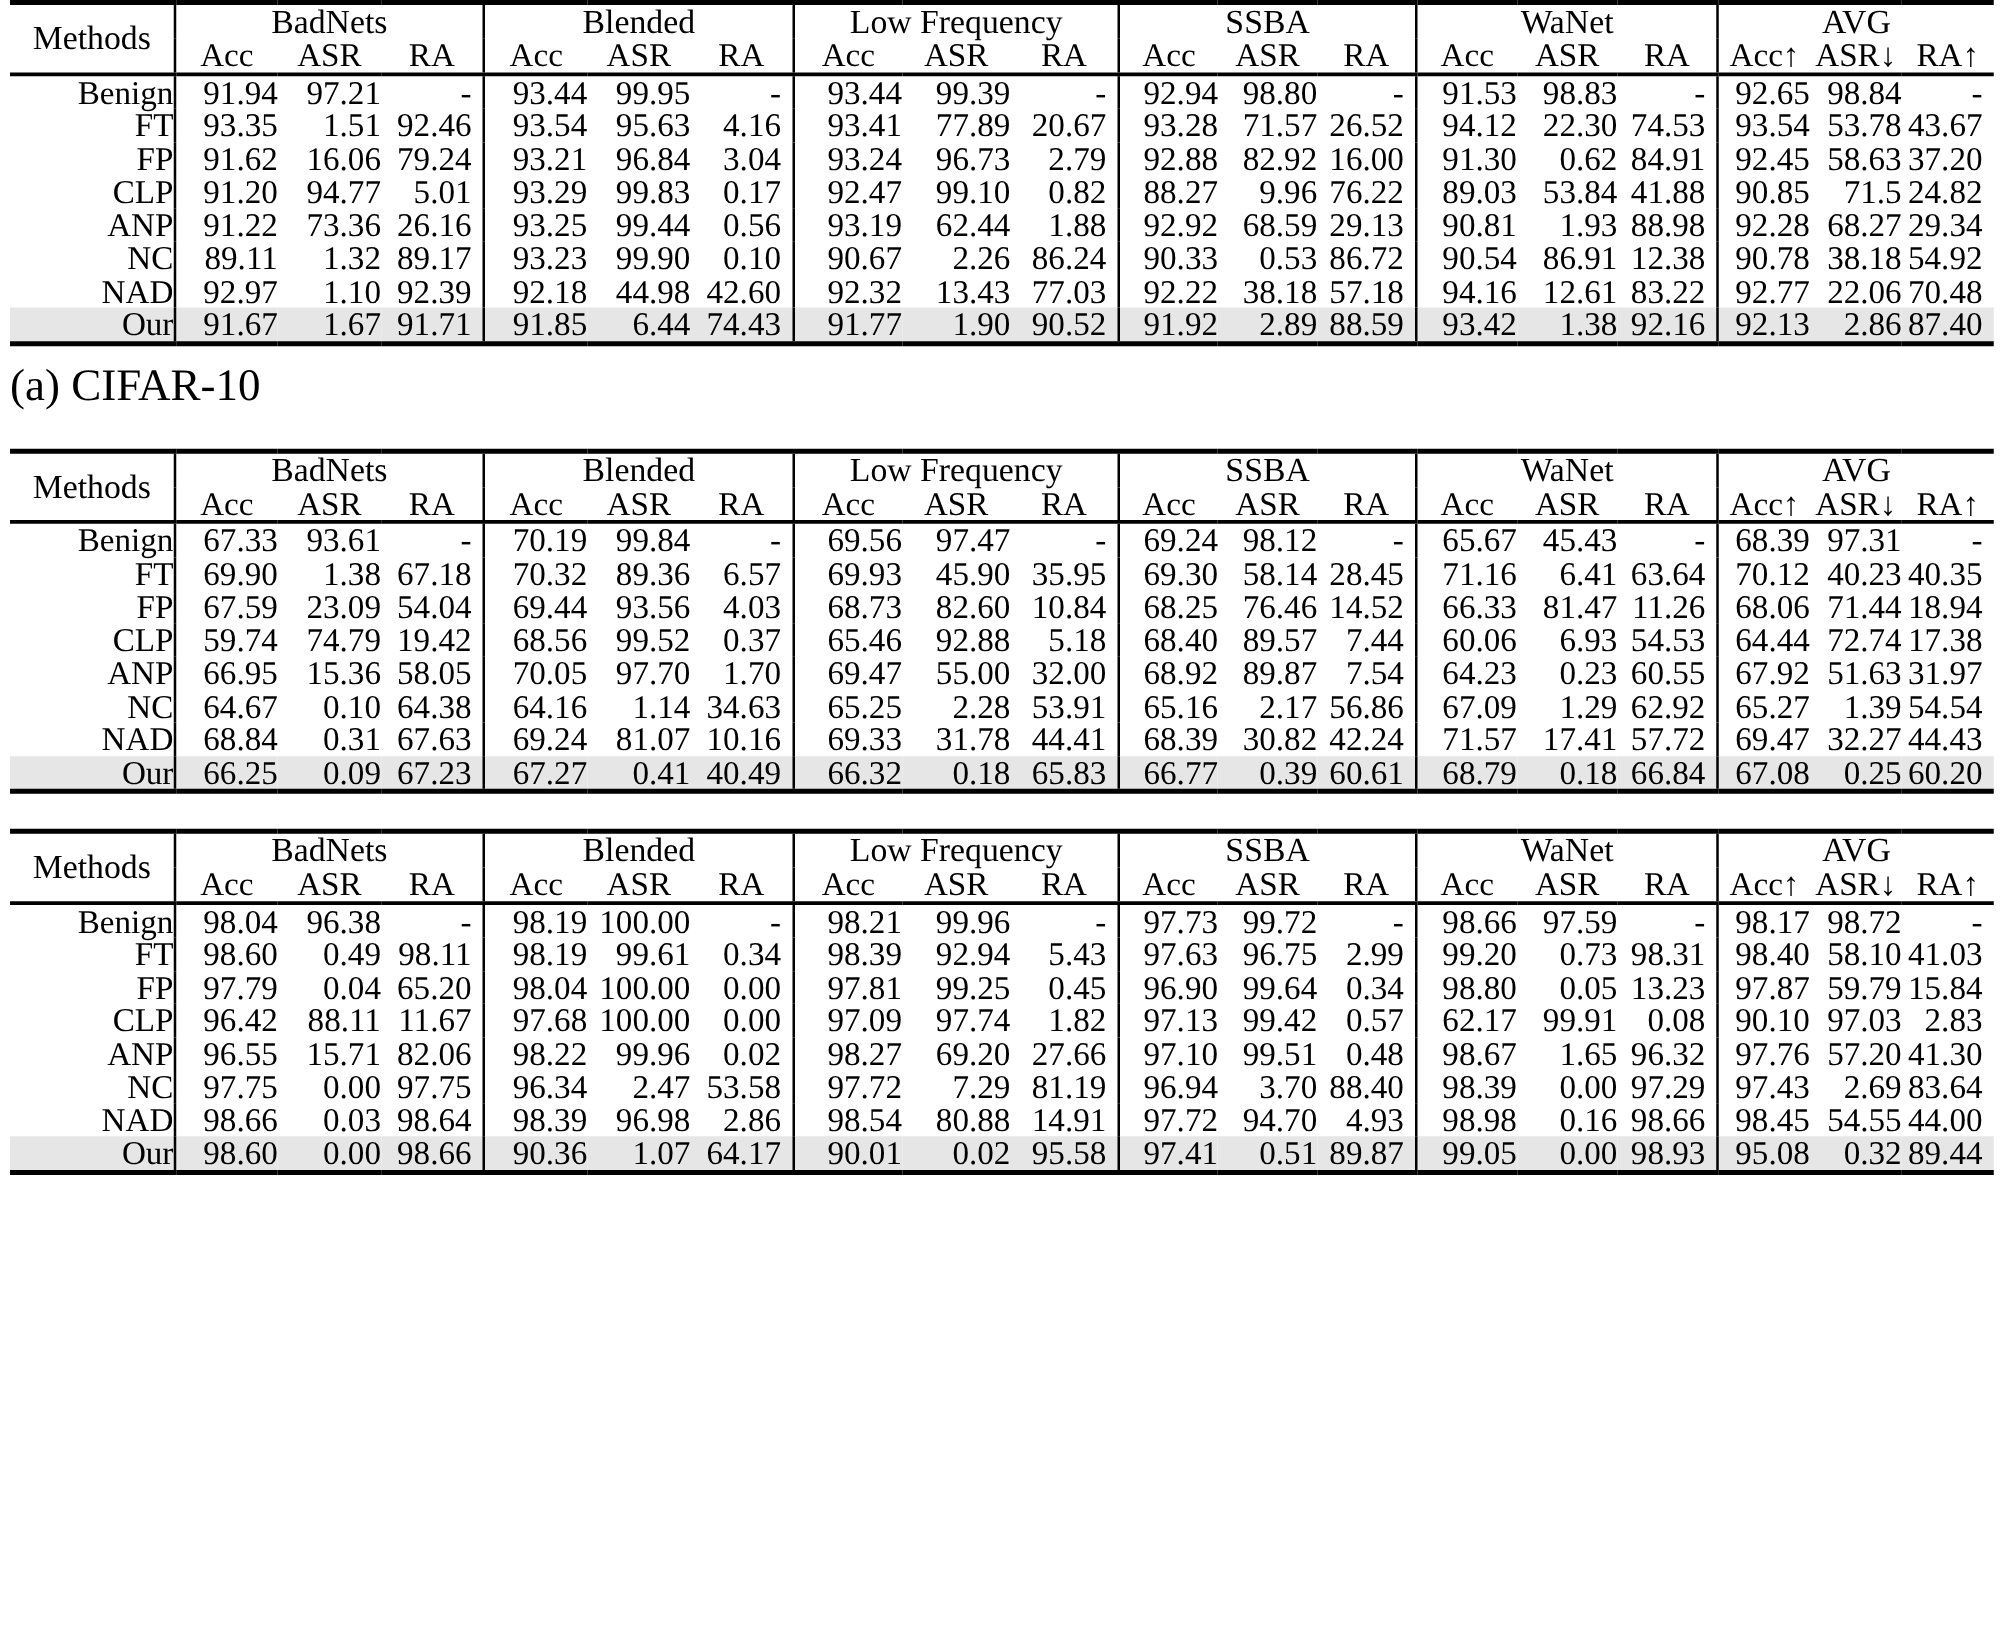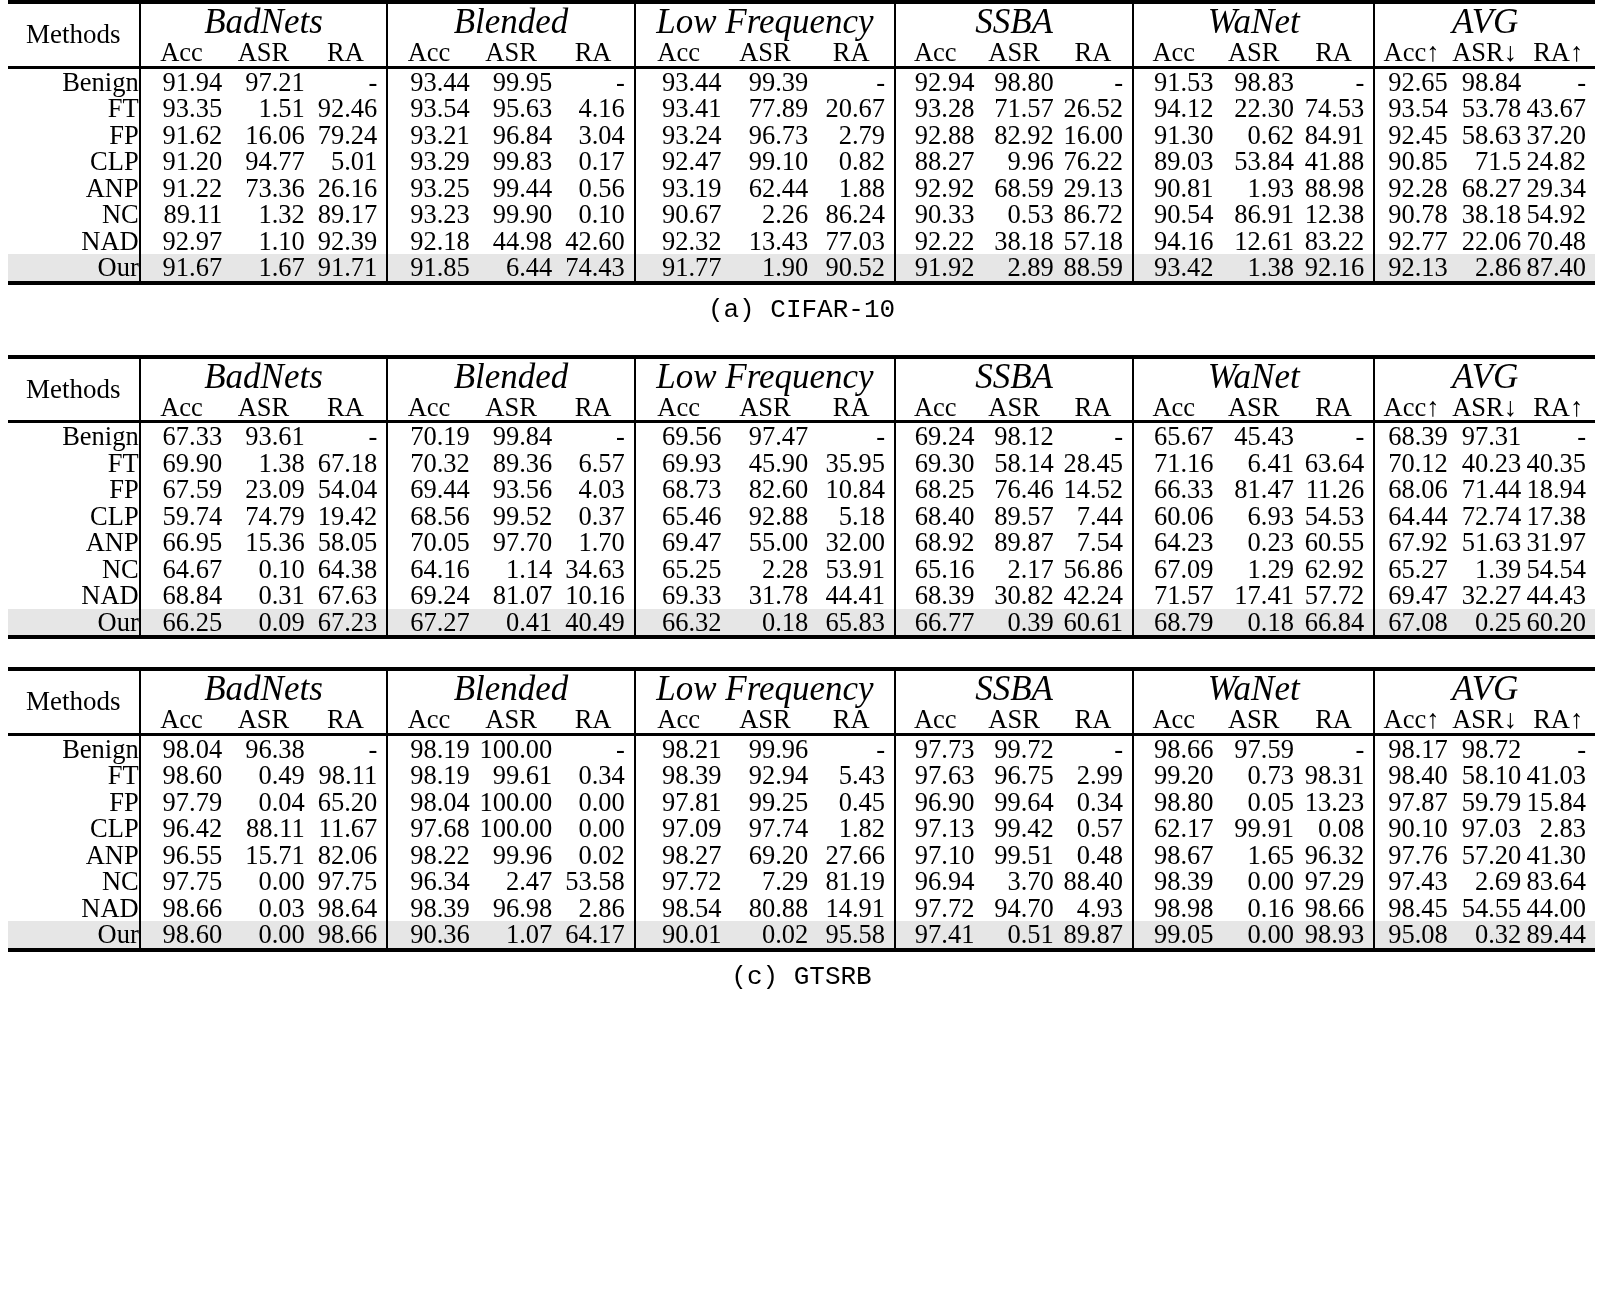--- a/index.html
+++ b/index.html
@@ -38,23 +38,22 @@
     white-space: nowrap;
   }
   
   .rule-thick-top td { border-top: 4px solid #000; }
   .rule-double-top td { border-top: 3px solid #000; }
   .rule-thick-bottom td { border-bottom: 4px solid #000; }
 
   
   .grp-head {
     text-align: center;
-    font-size: 35px;
+    font-size: 27px;
     padding: 6px 0 2px 0;
-    font-style: italic;
   }
   .sub-head {
     text-align: center;
     font-size: 26.5px;
     padding: 1px 0 7px 0;
   }
   .methods-head {
     text-align: center;
     font-size: 27px;
     vertical-align: middle;
@@ -70,24 +69,23 @@
   .cell.pad-l { padding-left: 10px; }
   .cell.pad-r { padding-right: 9px; }
   .method-cell {
     text-align: right;
     padding: 4.5px 14px 4.5px 0;
   }
   .b { font-weight: bold; }
   .our-row td { background: #e6e6e6; text-align: right; }
   .our-row { }
   .caption {
-    text-align: center;
-    font-size: 26px;
+    text-align: left;
+    font-size: 36px;
     padding: 10px 0 0 0;
-    font-family: Liberation Mono, monospace;
   }
   .gap-a { height: 30px; }
   .gap-b { height: 28px; }
 </style>
 </head>
 <body>
 
 <div class="page">
   <div id="tables-container">
       <div class="table-block">
@@ -757,16 +755,15 @@
               <td class="cell pad-r b">89.87</td>
               <td class="cell vsep pad-l">99.05</td>
               <td class="cell b">0.00</td>
               <td class="cell pad-r b">98.93</td>
               <td class="cell vsep pad-l">95.08</td>
               <td class="cell b">0.32</td>
               <td class="cell pad-r b">89.44</td>
             </tr>
           </tbody>
         </table>
-        <div class="caption">(c) GTSRB</div>
       </div>
     </div>
 </div>
 
 </body></html>

